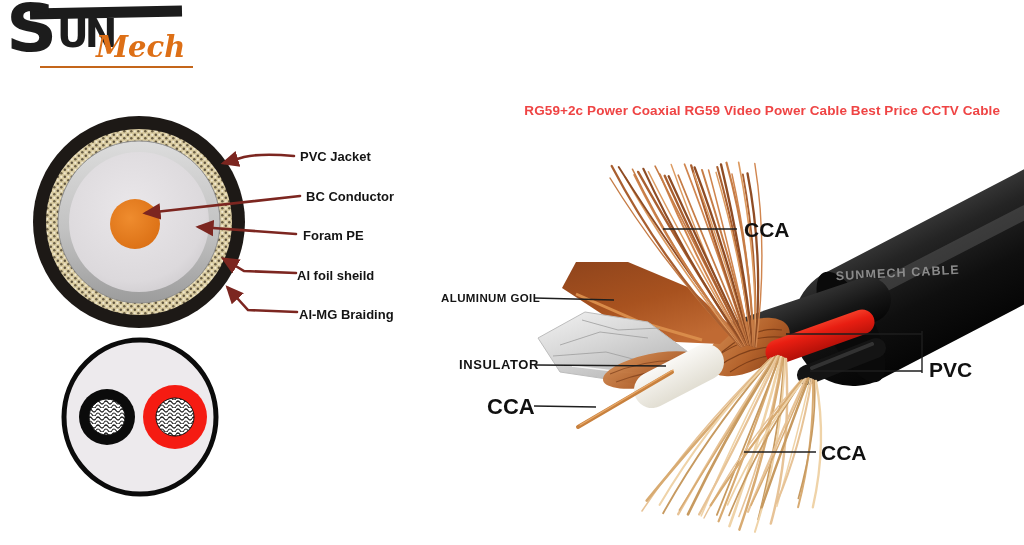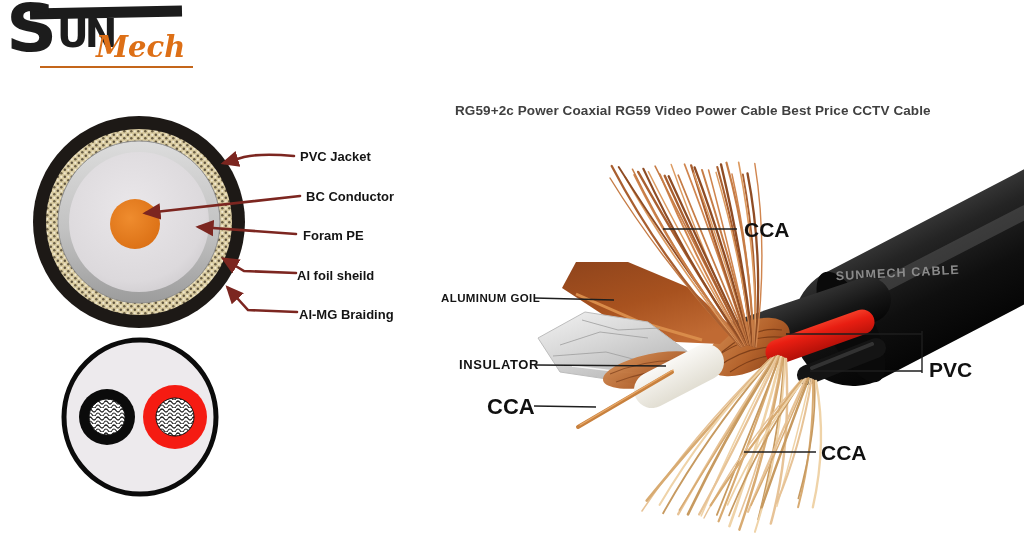--- a/index.html
+++ b/index.html
@@ -10,22 +10,22 @@
   .logo{position:absolute;left:6px;top:4px;width:210px;height:72px;}
   .logo-bar{position:absolute;left:24px;top:3px;width:152px;height:11px;background:#1c1c1c;transform:rotate(-1.2deg);}
   .logo-s{position:absolute;left:0px;top:-8px;font-family:"DejaVu Sans",sans-serif;font-weight:900;
           font-size:66px;line-height:1;color:#1c1c1c;transform:scaleX(1.08);transform-origin:left top;}
   .logo-un{position:absolute;left:51px;top:10px;font-family:"DejaVu Sans",sans-serif;font-weight:900;
           font-size:39px;line-height:1;letter-spacing:-4px;color:#1c1c1c;}
   .logo-mech{position:absolute;left:90px;top:26px;font-family:"DejaVu Serif",serif;font-style:italic;
           font-weight:bold;font-size:29px;color:#dd6f16;}
   .logo-underline{position:absolute;left:34px;top:62px;width:153px;height:2px;background:#c4661a;}
   
-  .title{position:absolute;left:455px;top:103px;width:545px;text-align:left;
-         font-size:13.5px;font-weight:bold;color:#404040;letter-spacing:0.1px;}
+  .title{position:absolute;left:455px;top:103px;width:545px;text-align:right;
+         font-size:13.5px;font-weight:bold;color:#ef4444;letter-spacing:0.1px;}
   
   text{font-family:"Liberation Sans",sans-serif;}
   .dlabel{font-size:13px;font-weight:bold;fill:#141414;}
   .plabel-big{font-size:21px;font-weight:bold;fill:#101010;}
   .plabel-sm{font-size:11.5px;font-weight:bold;fill:#141414;letter-spacing:0.4px;}
   .plabel-md{font-size:13px;font-weight:bold;fill:#141414;letter-spacing:0.6px;}
   .watermark{font-size:12.5px;font-weight:bold;fill:#909090;letter-spacing:1.1px;opacity:0.95;}
 </style>
 </head>
 <body>

